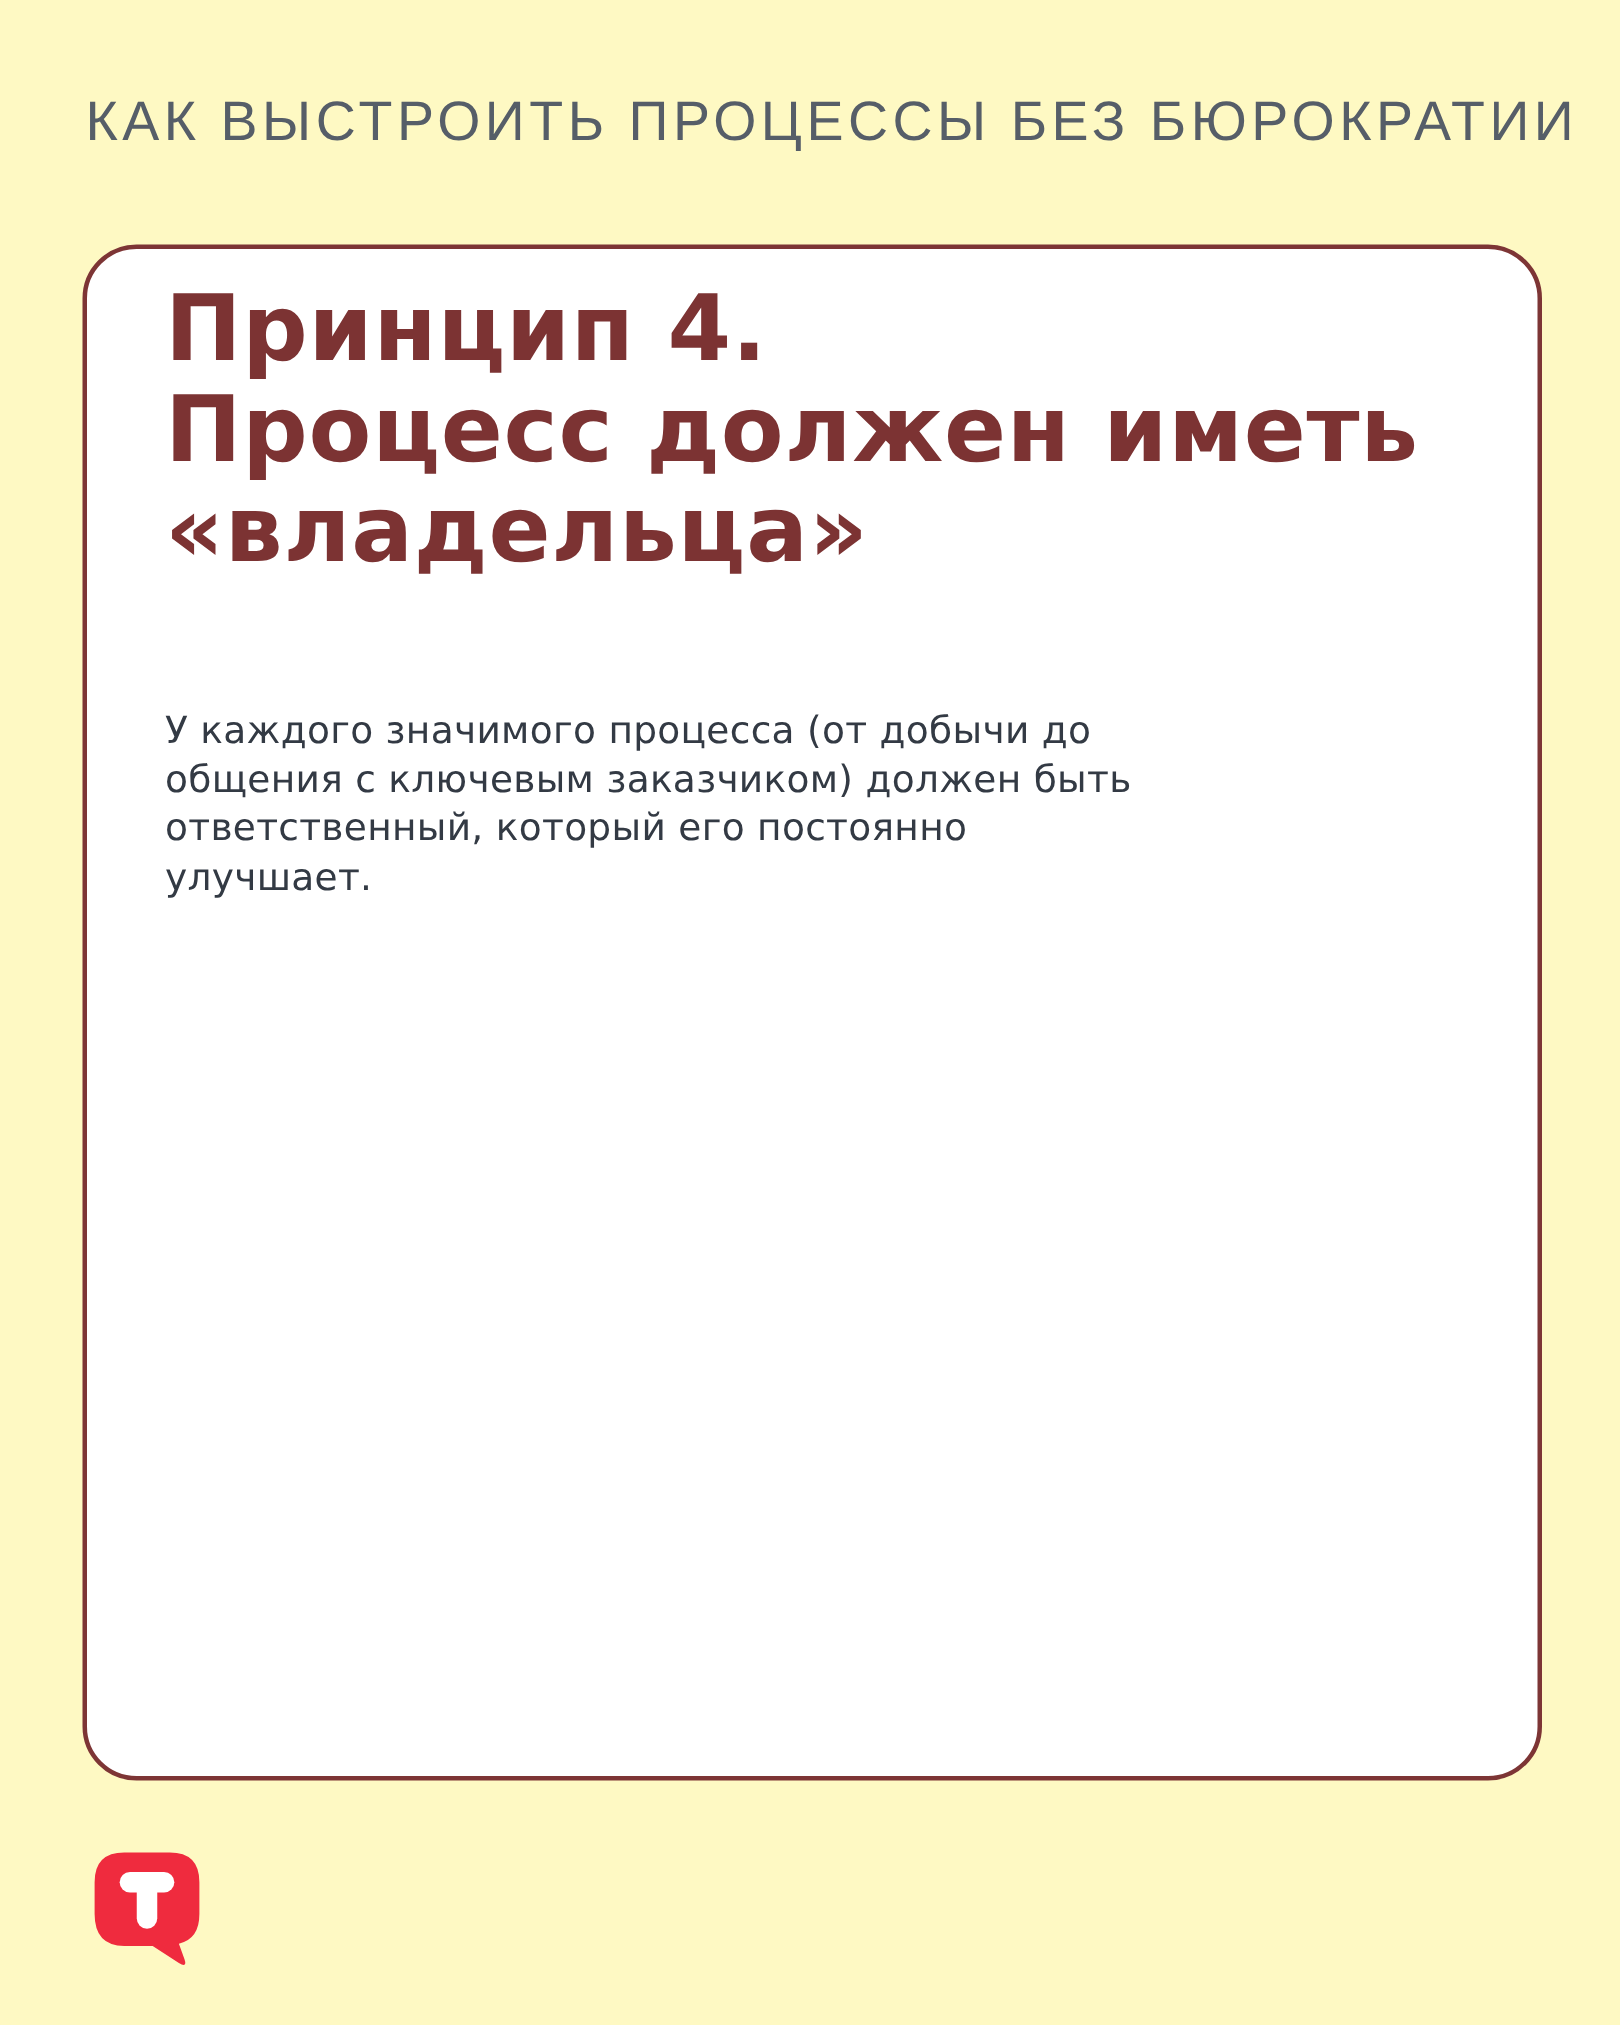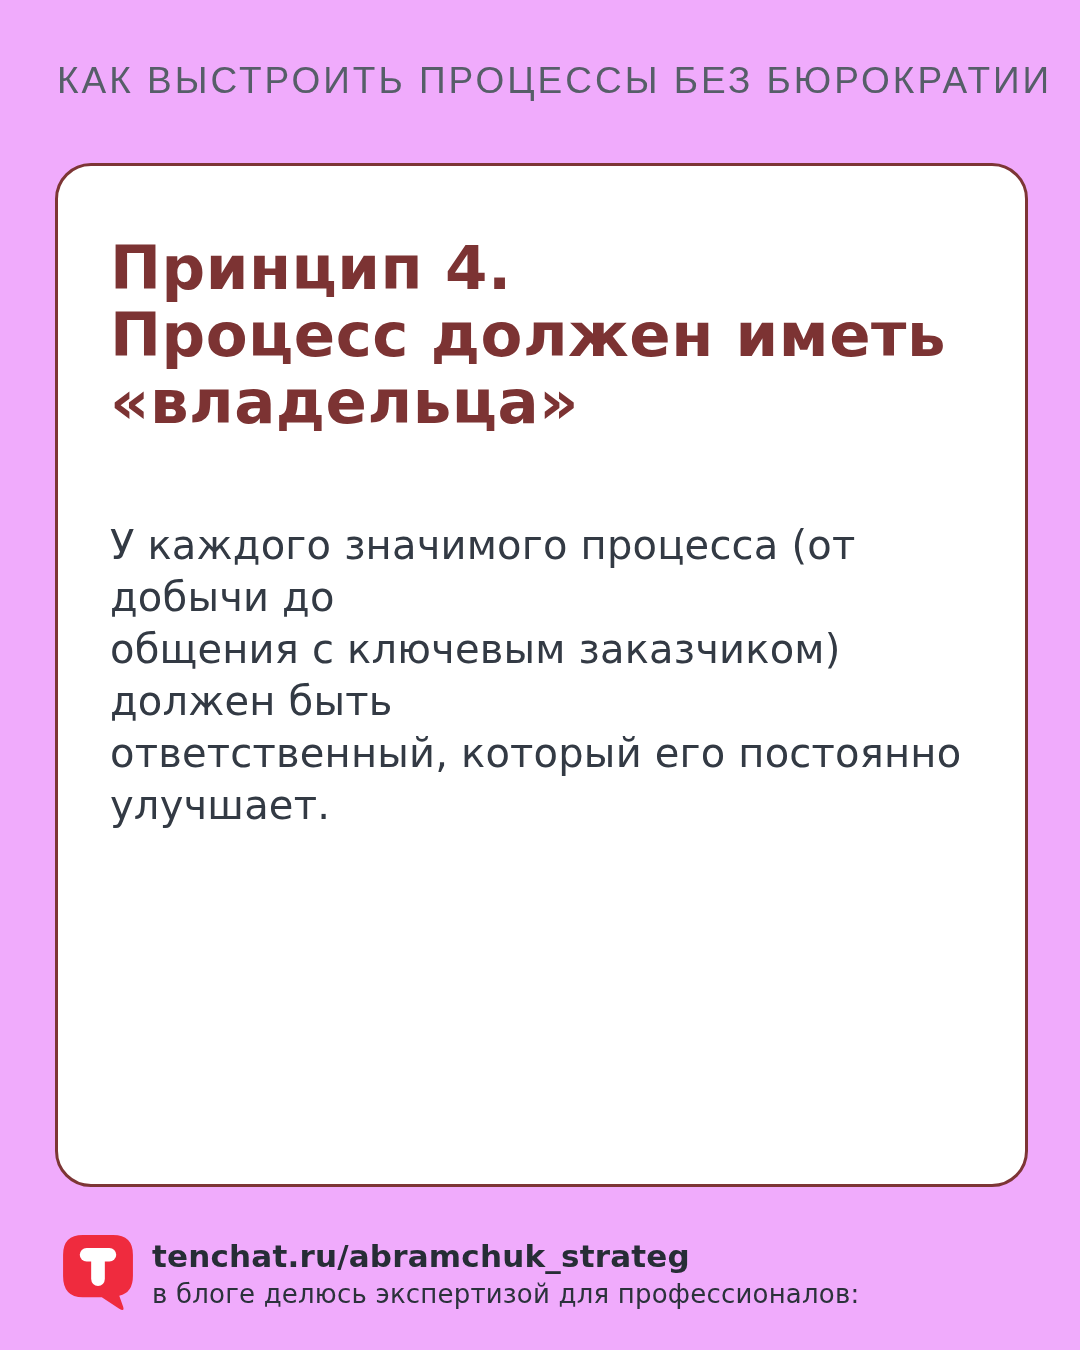--- a/index.html
+++ b/index.html
@@ -4,21 +4,21 @@
 <style>
   html, body {
     margin: 0;
     padding: 0;
     background: #ffffff;
   }
   .page {
     position: relative;
     width: 1080px;
     height: 1350px;
-    background: #f0abfc;
+    background: #fef9c3;
     overflow: hidden;
     font-family: "DejaVu Sans", "Liberation Sans", sans-serif;
   }
 
   
   .slide-header {
     position: absolute;
     left: 57px;
     top: 60px;
     width: 980px;
@@ -33,38 +33,38 @@
   
   .card {
     position: absolute;
     left: 55px;
     top: 163px;
     width: 973px;
     height: 1024px;
     box-sizing: border-box;
     border: 3px solid #7d3535;
     border-radius: 36px;
-    padding: 68px 52px;
+    padding: 20px 52px;
     background: #ffffff;
   }
   .card-title {
     margin: 0;
     font-size: 61px;
     line-height: 1.1;
     font-weight: 800;
     letter-spacing: 0.5px;
     color: #7c3333;
     white-space: pre-line;
   }
   .card-body {
     margin-top: 84px;
   }
   .card-paragraph {
     margin: 0 0 38px 0;
-    font-size: 40px;
+    font-size: 25px;
     line-height: 1.3;
     color: #333a44;
     letter-spacing: 0.2px;
     white-space: pre-line;
   }
 
   
   .footer {
     position: absolute;
     left: 60px;
@@ -120,19 +120,15 @@
   </div>
 
   <div class="footer">
     <div class="logo-wrap">
       <svg viewBox="0 0 100 108" xmlns="http://www.w3.org/2000/svg" aria-hidden="true">
         <path fill="#ef2b3e" d="M30 4 H70 Q96 4 96 30 V58 Q96 80 78 84 L83 98 Q85.5 105.5 78 101 L55 86 H30 Q4 86 4 58 V30 Q4 4 30 4 Z"></path>
         <rect x="26" y="21" width="48" height="18" rx="9" fill="#ffffff"></rect>
         <rect x="41" y="23" width="18" height="48" rx="9" fill="#ffffff"></rect>
       </svg>
     </div>
-    <div class="footer-text">
-      <div class="footer-link">tenchat.ru/abramchuk_strateg</div>
-      <div class="footer-caption">в блоге делюсь экспертизой для профессионалов:</div>
-    </div>
   </div>
 
 </div>
 
 </body></html>

